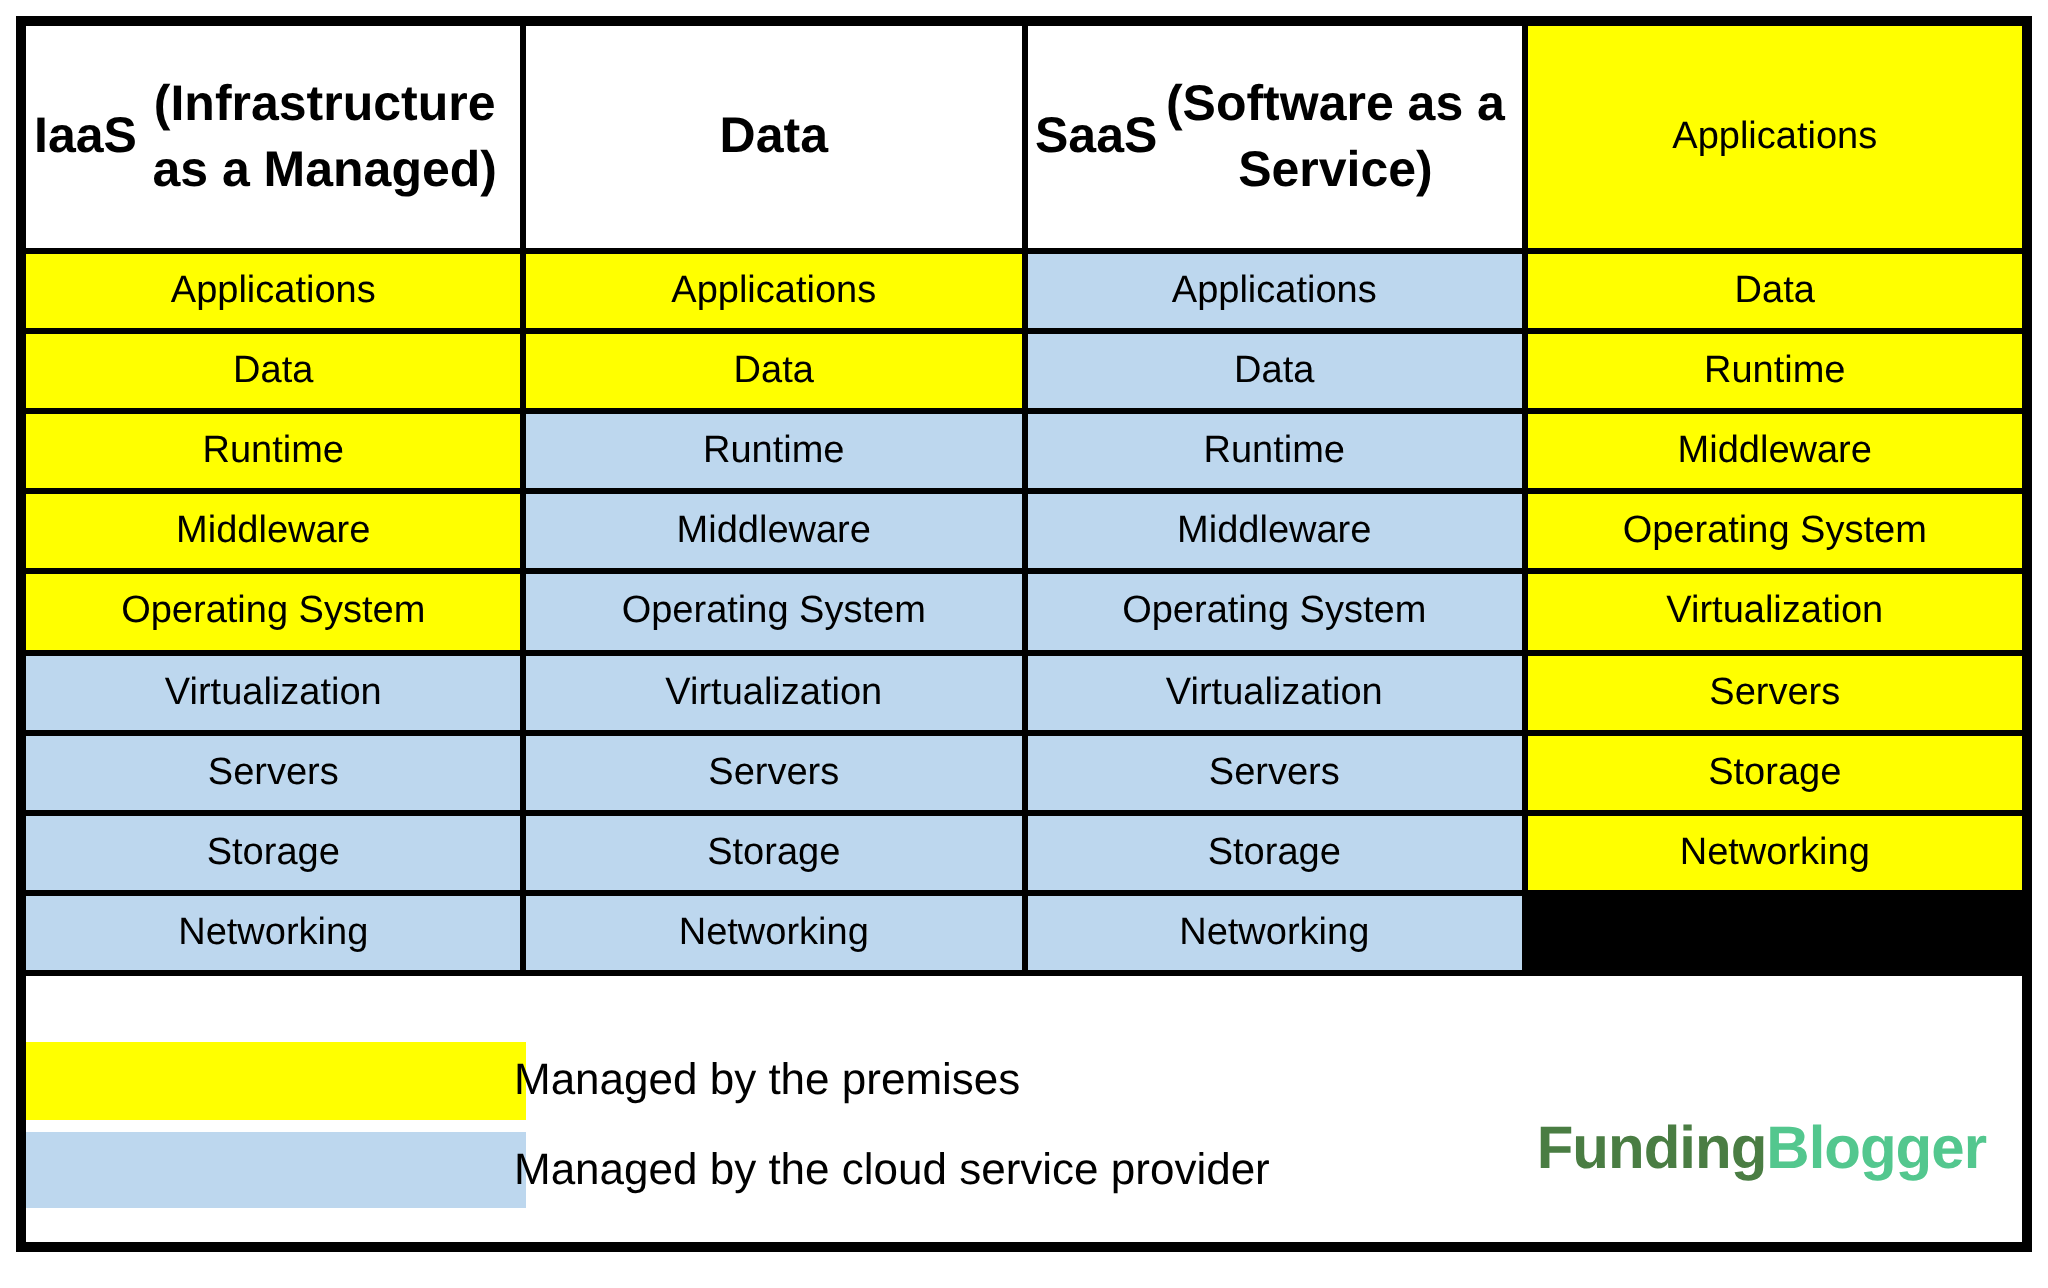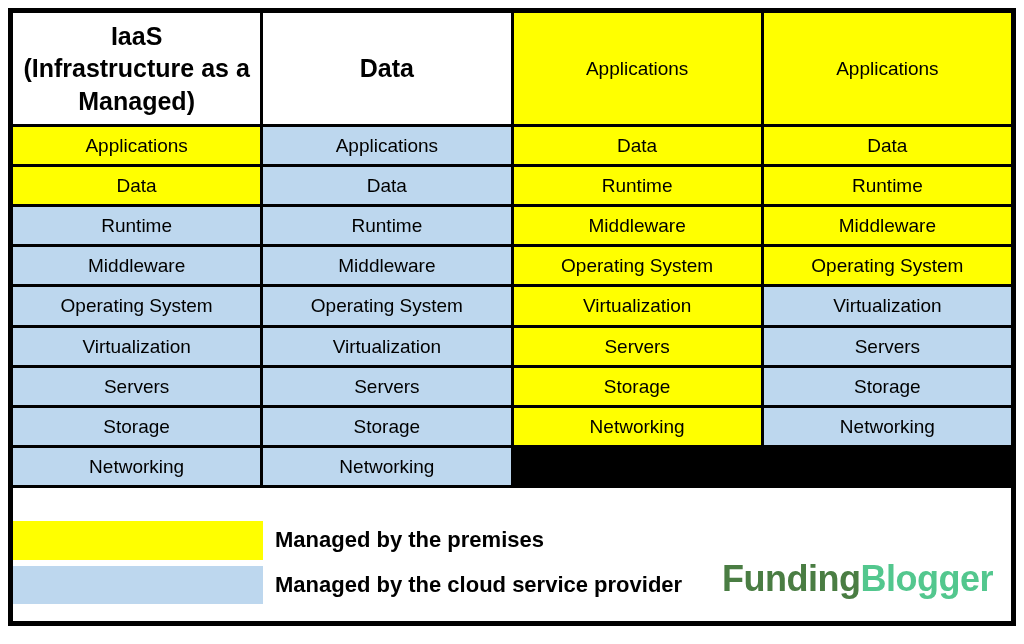--- a/index.html
+++ b/index.html
@@ -22,21 +22,21 @@
     border: 5px solid #000000;
     background: #000000;
     display: grid;
     grid-template-columns: repeat(4, 1fr);
     grid-template-rows: 111px repeat(9, 1fr) 133px;
     gap: 3px;
   }
   .hcell {
     background: #ffffff;
     display: flex;
-    flex-direction: column;
+    flex-direction: row;
     align-items: center;
     justify-content: center;
     text-align: center;
     font-weight: bold;
     font-size: 25px;
     line-height: 1.3;
     padding: 0 4px;
   }
   .cell {
     display: flex;
@@ -54,35 +54,35 @@
   }
   .swatch {
     position: absolute;
     left: 0;
     width: 250px;
   }
   .swatch-premises { top: 33px; height: 39px; }
   .swatch-cloud    { top: 78px; height: 38px; }
   .legend-label {
     position: absolute;
-    left: 262px;
+    left: 244px;
     display: flex;
     align-items: center;
-    font-weight: bold;
+    font-weight: normal;
     font-size: 22px;
     white-space: nowrap;
   }
   .label-premises { top: 33px; height: 39px; }
   .label-cloud    { top: 78px; height: 38px; }
   .logo {
     position: absolute;
     right: 18px;
     top: 70px;
     font-weight: bold;
-    font-size: 36px;
+    font-size: 30px;
     letter-spacing: -0.5px;
     white-space: nowrap;
   }
 </style>
 </head>
 <body>
 
 <div class="frame" id="table-frame">
 
   <div class="legend">
@@ -91,20 +91,24 @@
     <div class="legend-label label-premises">Managed by the premises</div>
     <div class="legend-label label-cloud">Managed by the cloud service provider</div>
     <div class="logo"><span id="logo-p1" style="color: rgb(74, 125, 67);">Funding</span><span id="logo-p2" style="color: rgb(83, 199, 142);">Blogger</span></div>
   </div>
     <div class="hcell">
       <div>IaaS</div>
       <div>(Infrastructure as a Managed)</div>
     </div>
     <div class="hcell">
       <div>Data</div>
+    </div>
+    <div class="hcell">
+      <div>SaaS</div>
+      <div>(Software as a Service)</div>
     </div>
     <div class="cell" style="background: rgb(255, 255, 0);">Applications</div>
     <div class="cell" style="background: rgb(255, 255, 0);">Applications</div>
     <div class="cell" style="background: rgb(255, 255, 0);">Applications</div>
     <div class="cell" style="background: rgb(189, 215, 238);">Applications</div>
     <div class="cell" style="background: rgb(255, 255, 0);">Data</div>
     <div class="cell" style="background: rgb(255, 255, 0);">Data</div>
     <div class="cell" style="background: rgb(255, 255, 0);">Data</div>
     <div class="cell" style="background: rgb(189, 215, 238);">Data</div>
     <div class="cell" style="background: rgb(255, 255, 0);">Runtime</div>

